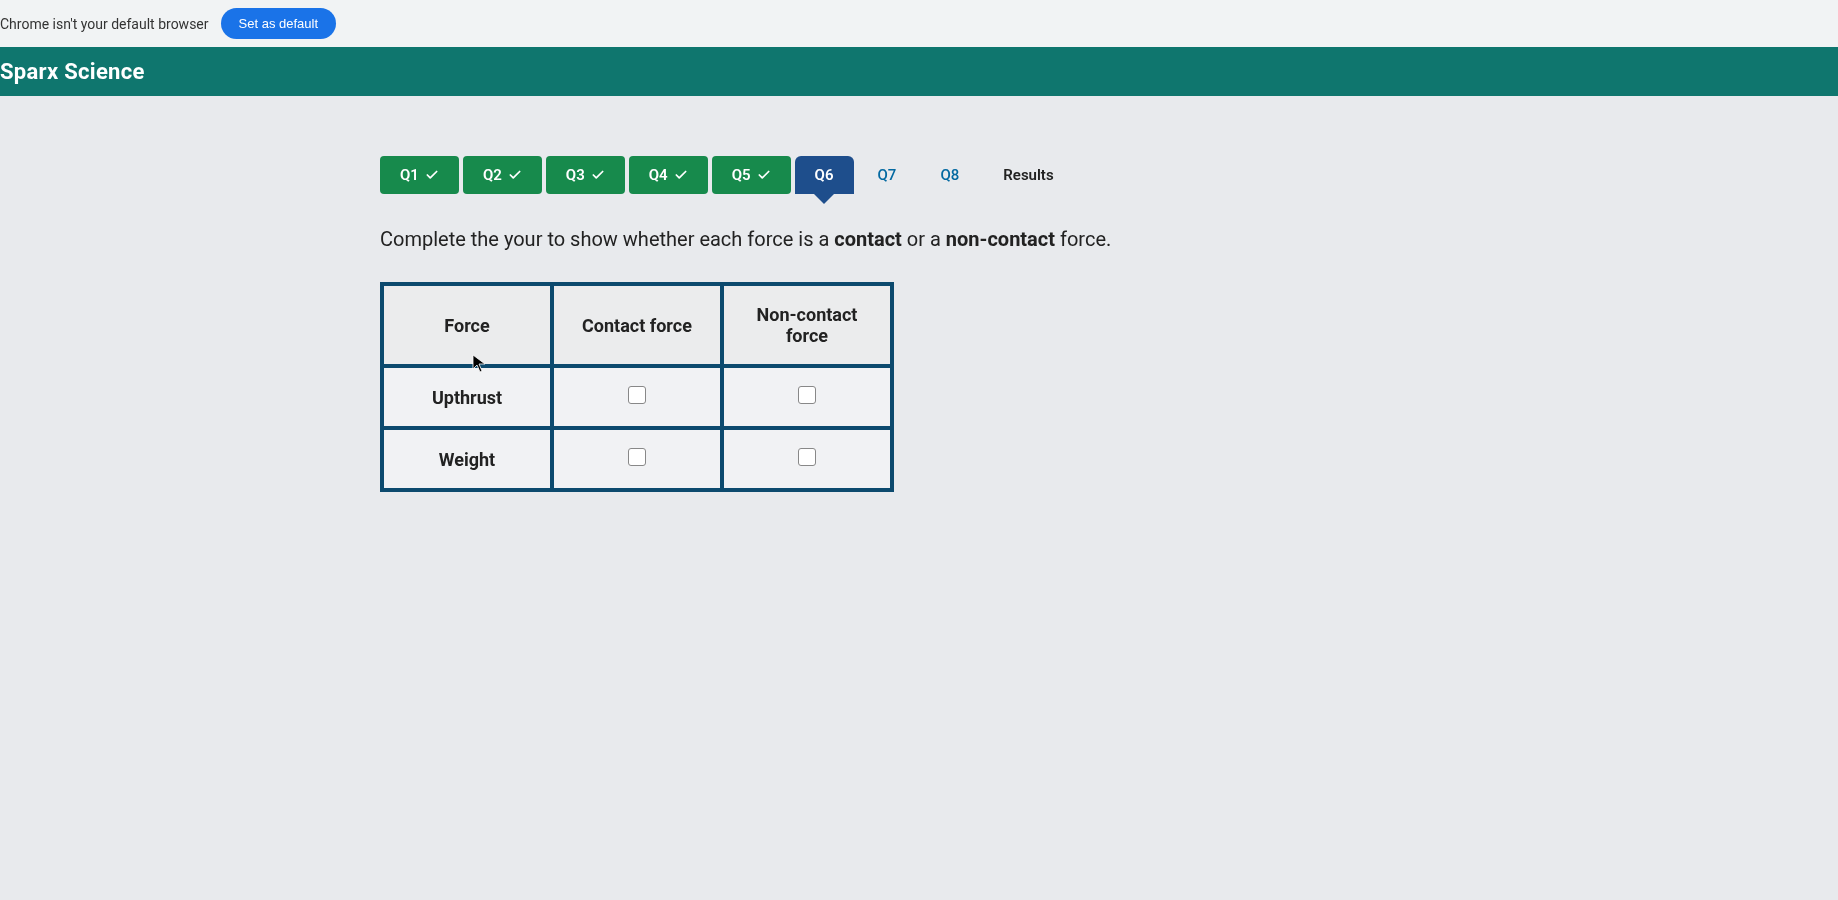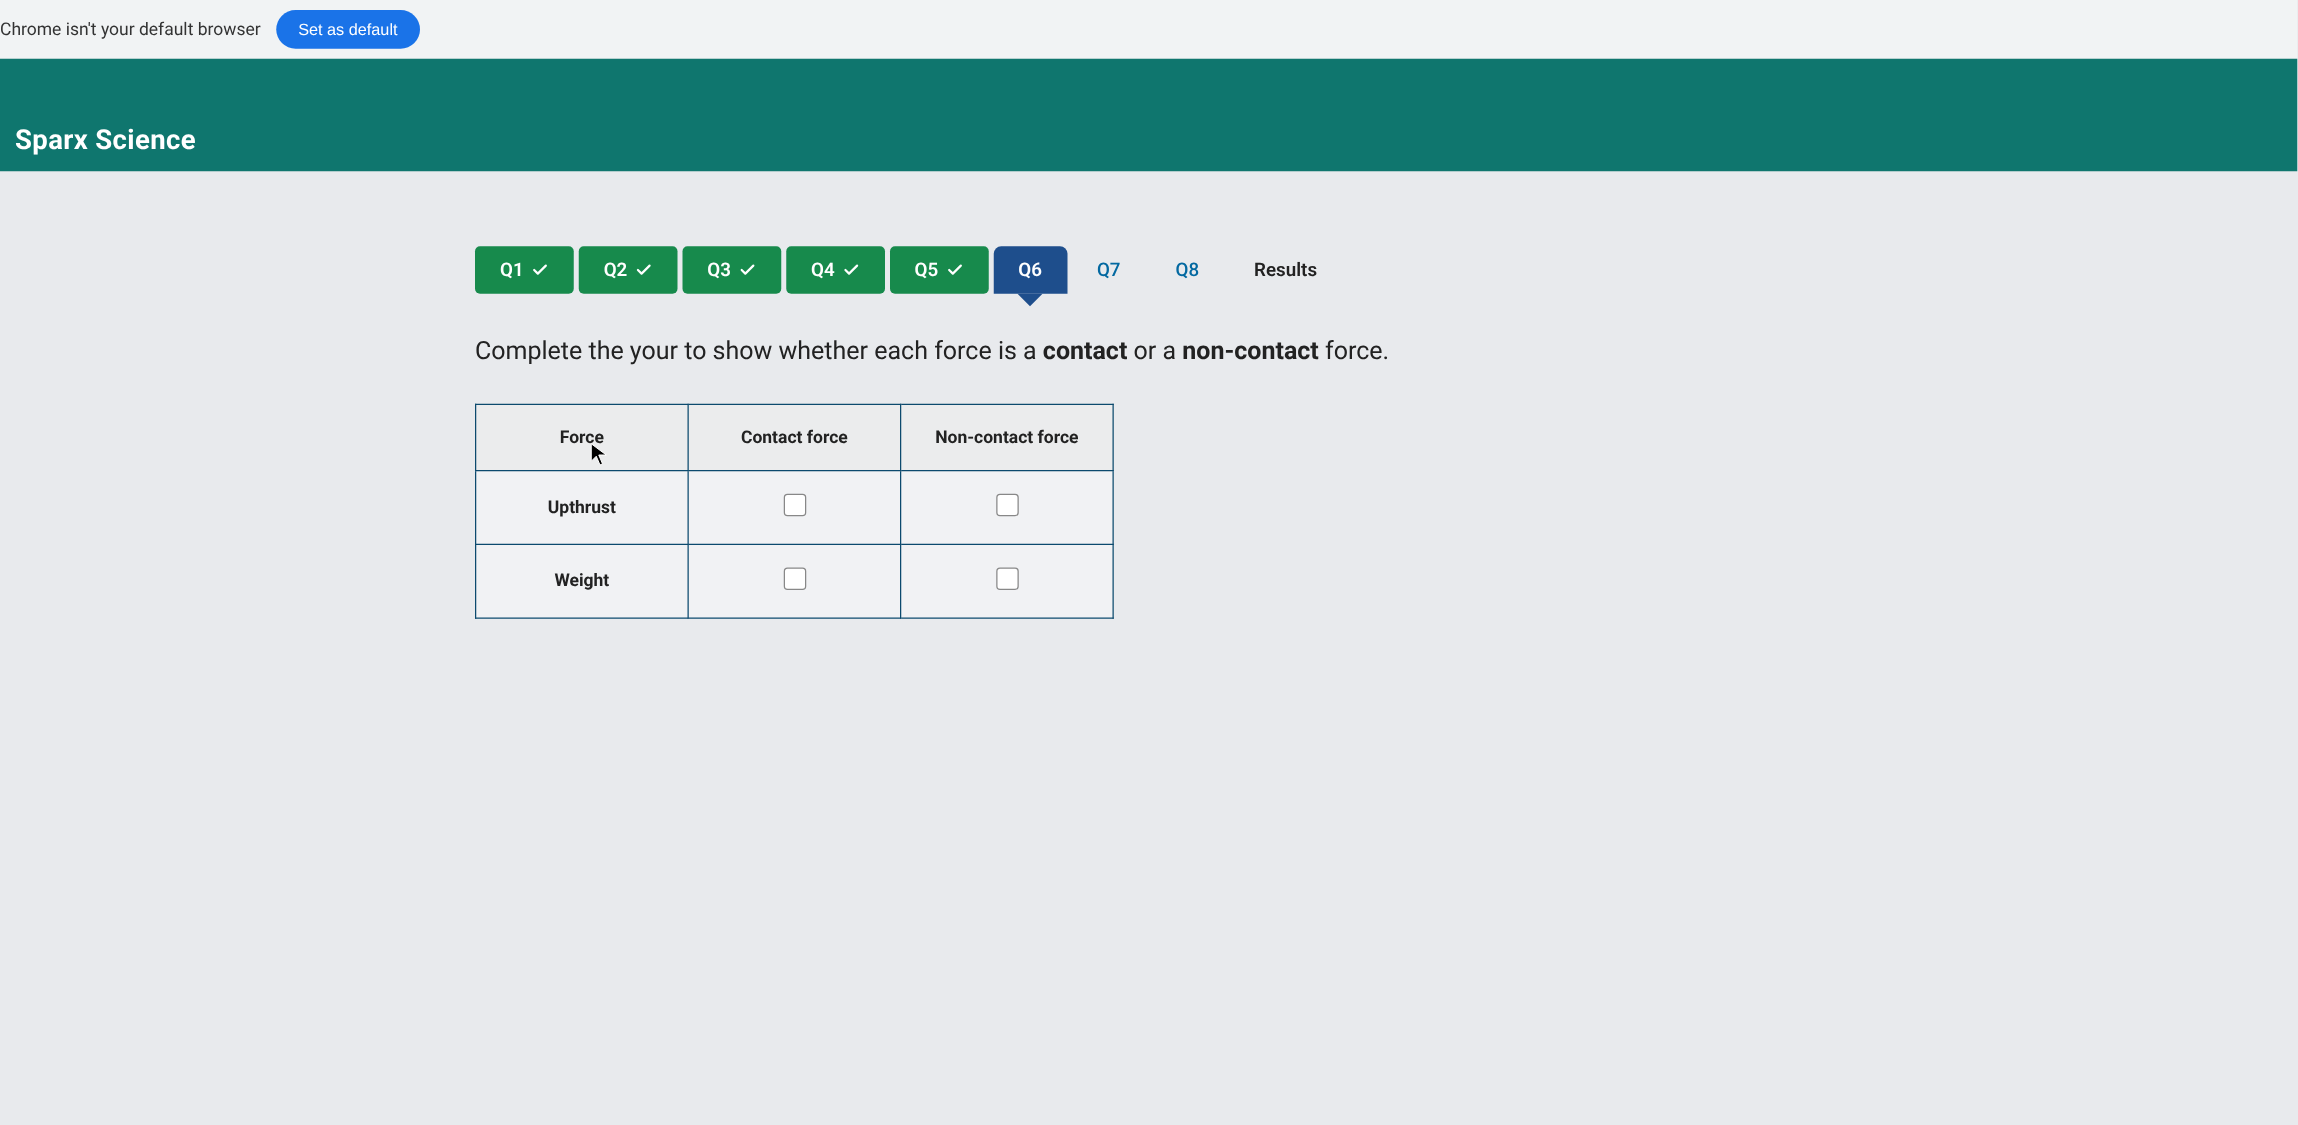--- a/index.html
+++ b/index.html
@@ -38,22 +38,21 @@
   
   .app-header {
     background: #0f766e; 
     color: #fff;
     padding: 12px 0 12px 0;
     font-size: 22px;
     font-weight: 700;
     letter-spacing: 0.3px;
   }
   .app-header-inner {
-    padding-left: 12px;
-    margin-top: 41px;
+    padding-left: 0;
   }
 
   
   .content {
     padding: 60px 0 0 380px;
   }
 
   
   .qtabs {
     display: flex;
@@ -116,24 +115,24 @@
     line-height: 1.5;
   }
   .prompt strong { font-weight: 700; }
 
   
   .forces-table {
     border-collapse: collapse;
     background: rgba(255,255,255,0.4);
   }
   .forces-table th, .forces-table td {
-    border: 1px solid #0c4a6e;
+    border: 4px solid #0c4a6e;
     padding: 18px 12px;
     text-align: center;
-    font-size: 14px;
+    font-size: 18px;
     color: #222;
   }
   .forces-table th {
     font-weight: 700;
     background: rgba(230,230,230,0.5);
   }
   .forces-table th.force-col { width: 170px; }
   .forces-table th.choice-col { width: 170px; }
   .forces-table td.force-name {
     font-weight: 700;

